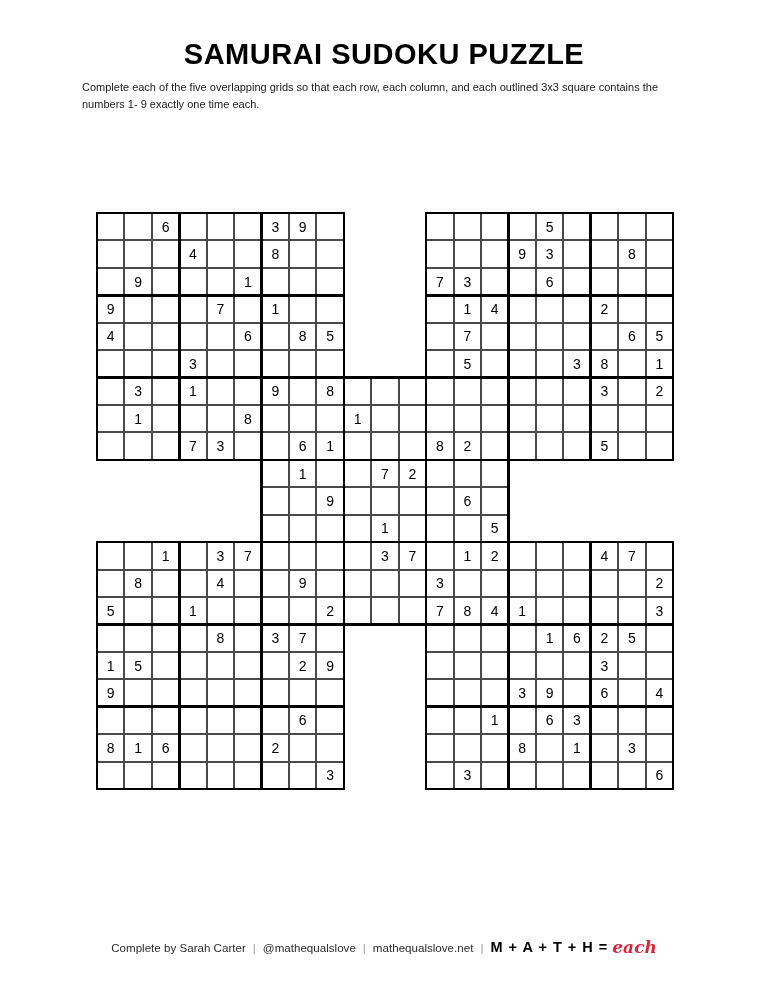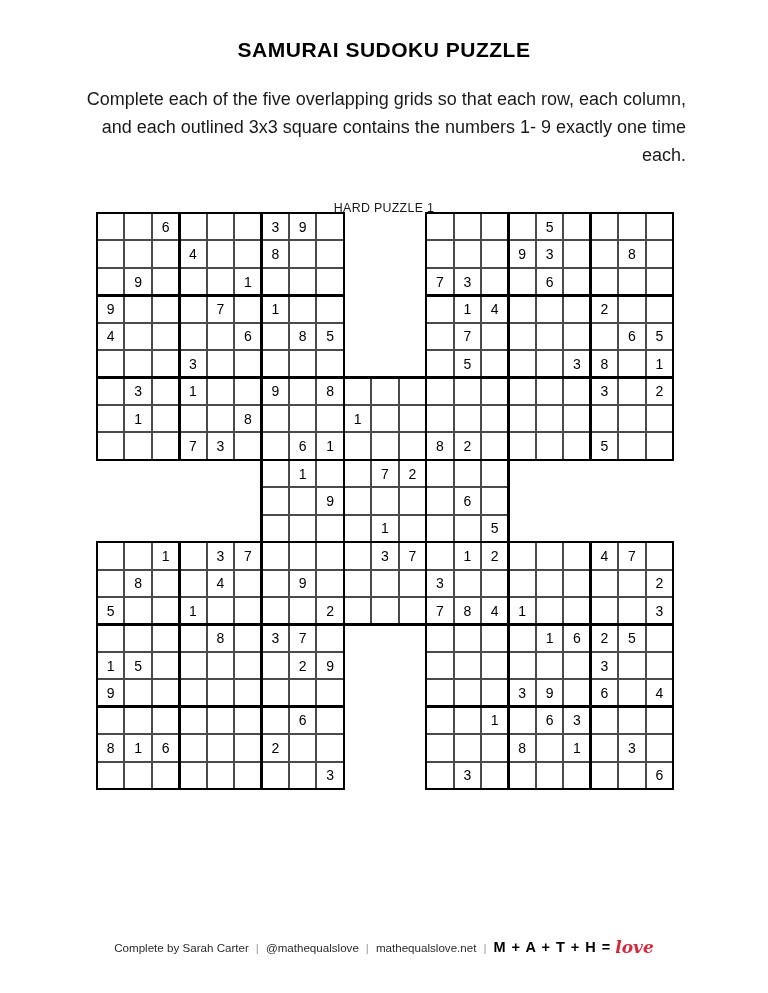--- a/index.html
+++ b/index.html
@@ -20,36 +20,36 @@
   .page {
     width: 768px;
     height: 993px;
     position: relative;
     box-sizing: border-box;
   }
 
   
   .title {
     text-align: center;
-    font-size: 21px;
+    font-size: 29px;
     font-weight: bold;
     letter-spacing: 0.5px;
     margin: 0;
     padding-top: 38px;
     font-family: "Liberation Sans", sans-serif;
     color: #000;
   }
 
   .instructions {
     width: 604px;
-    margin: 24px auto 0 auto;
-    font-size: 18px;
+    margin: 8px auto 0 auto;
+    font-size: 11px;
     line-height: 1.55;
     color: #1a1a1a;
-    text-align: right;
+    text-align: left;
   }
 
   .puzzle-label {
     text-align: center;
     font-size: 12.4px;
     margin-top: 31px;
     letter-spacing: 0.3px;
     color: #1a1a1a;
   }
 
@@ -127,21 +127,20 @@
 </style>
 </head>
 <body>
 
 <div class="page">
 
   <h1 class="title">SAMURAI SUDOKU PUZZLE</h1>
 
   <p class="instructions">Complete each of the five overlapping grids so that each row, each column, and each outlined 3x3 square contains the numbers 1- 9 exactly one time each.</p>
 
-  <div class="puzzle-label">HARD PUZZLE 1</div>
 
   <div id="board-wrap">
     <div id="board">
         <div class="cell" style="left: 0px; top: 0px; width: 27.43px; height: 27.43px;"></div>
         <div class="cell" style="left: 27.43px; top: 0px; width: 27.43px; height: 27.43px;"></div>
         <div class="cell" style="left: 54.86px; top: 0px; width: 27.43px; height: 27.43px;">6</div>
         <div class="cell" style="left: 82.29px; top: 0px; width: 27.43px; height: 27.43px;"></div>
         <div class="cell" style="left: 109.72px; top: 0px; width: 27.43px; height: 27.43px;"></div>
         <div class="cell" style="left: 137.15px; top: 0px; width: 27.43px; height: 27.43px;"></div>
         <div class="cell" style="left: 164.58px; top: 0px; width: 27.43px; height: 27.43px;">3</div>
@@ -551,16 +550,16 @@
   </div>
 
   <div class="footer">
     <span class="credit">Complete by Sarah Carter</span>
     <span class="sep">|</span>
     <span class="credit">@mathequalslove</span>
     <span class="sep">|</span>
     <span class="credit">mathequalslove.net</span>
     <span class="sep">|</span>
     <span class="math">M + A + T + H =</span>
-    <span class="love">love</span>
+    <span class="love">each</span>
   </div>
 
 </div>
 
 </body></html>

